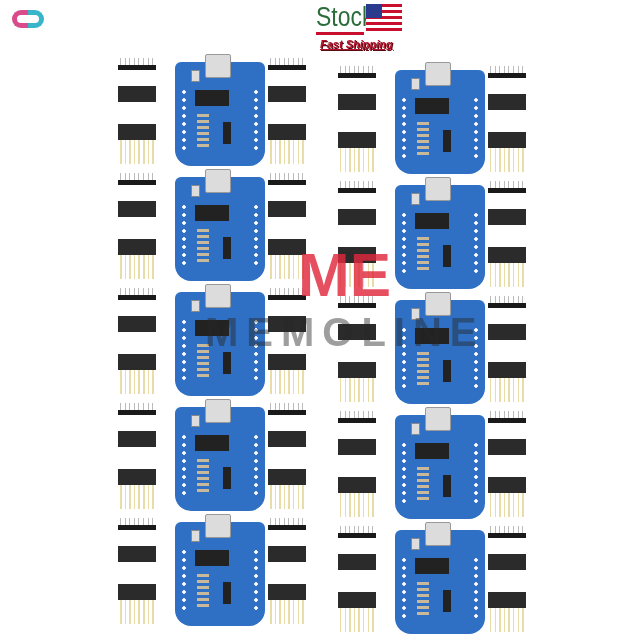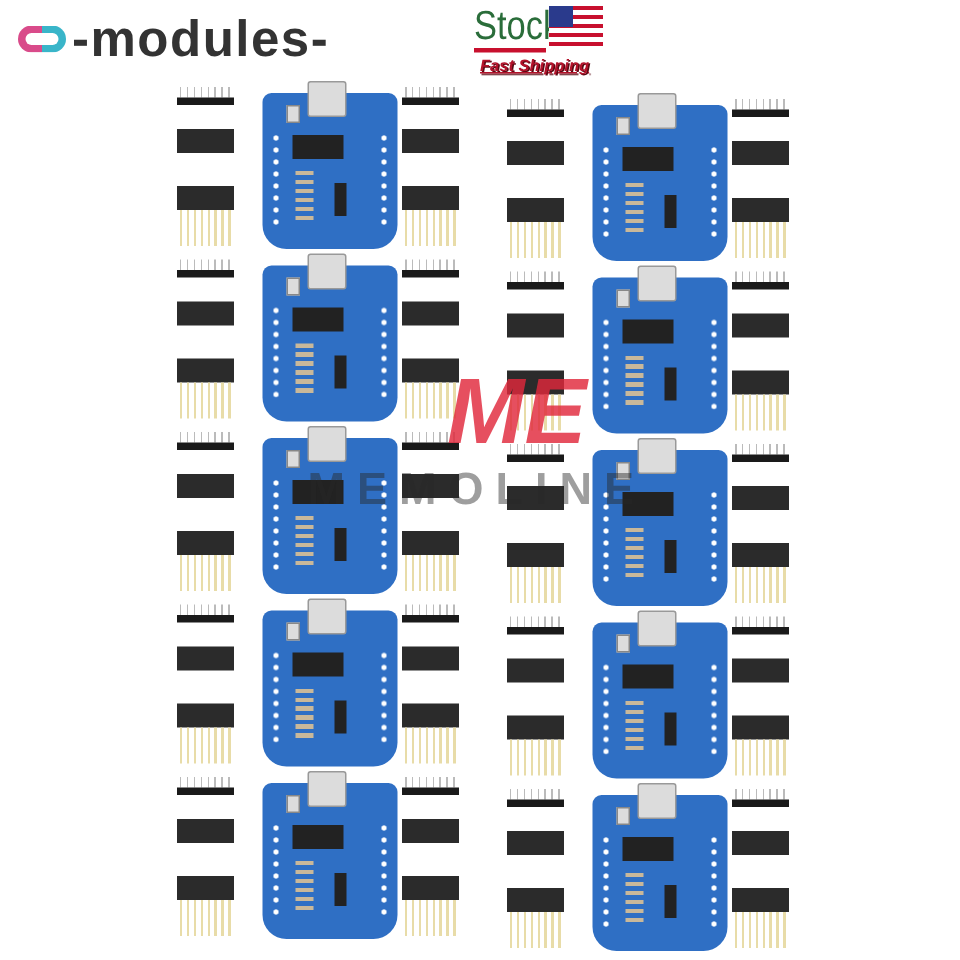--- a/index.html
+++ b/index.html
@@ -26,33 +26,32 @@
   .hdr.tall .bar{position:absolute;left:0;top:0;width:38px;height:16px;background:#2b2b2b;}
   .hdr.tall .pins{position:absolute;left:2px;top:16px;width:34px;height:24px;background:repeating-linear-gradient(90deg,#e8dca8 0 1.5px,transparent 1.5px 4.6px);}
   .board{position:absolute;width:90px;height:104px;background:#2f6fc4;border-radius:6px 6px 16px 16px;}
   .board .usbc{position:absolute;left:30px;top:-8px;width:24px;height:22px;background:#dcdcdc;border:1px solid #999;border-radius:2px;}
   .board .btn{position:absolute;left:16px;top:8px;width:7px;height:10px;background:#ddd;border:1px solid #888;}
   .board .chip{position:absolute;left:20px;top:28px;width:34px;height:16px;background:#222;}
   .board .chip2{position:absolute;left:48px;top:60px;width:8px;height:22px;background:#222;}
   .board .pads-l{position:absolute;left:6px;top:26px;width:6px;height:62px;background:radial-gradient(circle,#fff 0 1.5px,transparent 2px) 0 0/6px 8px repeat-y;}
   .board .pads-r{position:absolute;right:6px;top:26px;width:6px;height:62px;background:radial-gradient(circle,#fff 0 1.5px,transparent 2px) 0 0/6px 8px repeat-y;}
   .board .caps{position:absolute;left:22px;top:52px;width:12px;height:34px;background:repeating-linear-gradient(#c9b89a 0 3px,transparent 3px 6px);}
-  .watermark-m{position:absolute;left:298px;top:244px;font-size:62px;font-weight:bold;font-style:italic;color:rgba(225,40,60,0.82);line-height:62px;}
-  .watermark-text{position:absolute;left:205px;top:310px;font-size:30px;letter-spacing:8px;color:rgba(40,40,40,0.45);font-weight:bold;text-align:center;}
+  .watermark-m{position:absolute;left:298px;top:244px;font-size:62px;font-weight:bold;color:rgba(225,40,60,0.82);line-height:62px;}
+  .watermark-text{position:absolute;left:205px;top:310px;font-size:40px;letter-spacing:8px;color:rgba(40,40,40,0.45);font-weight:bold;text-align:center;}
 </style>
 </head>
 <body>
 
 <div class="banner">
   <div class="brand">
     <div class="brand-logo">
         <div class="l"></div>
         <div class="r"></div>
       </div>
-    <span class="brand-text">-modules-</span>
   </div>
   <div class="stock">Stock</div>
   <div class="stock-underline"></div>
   <div class="flag">
       <div class="canton"></div>
     </div>
   <div class="fast">Fast Shipping</div>
 </div>
 
 <div id="grid">

